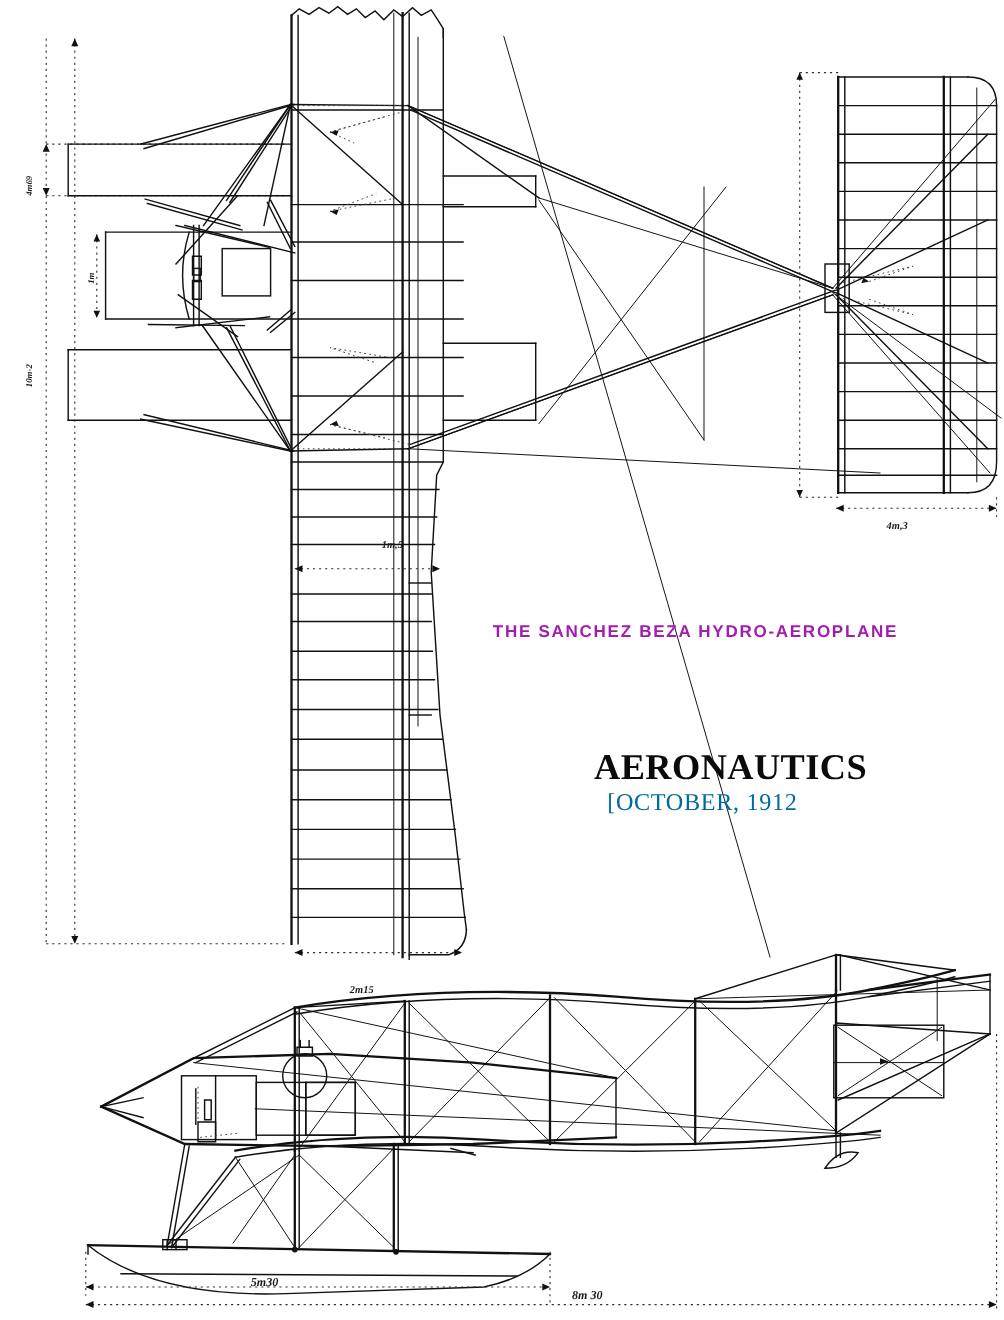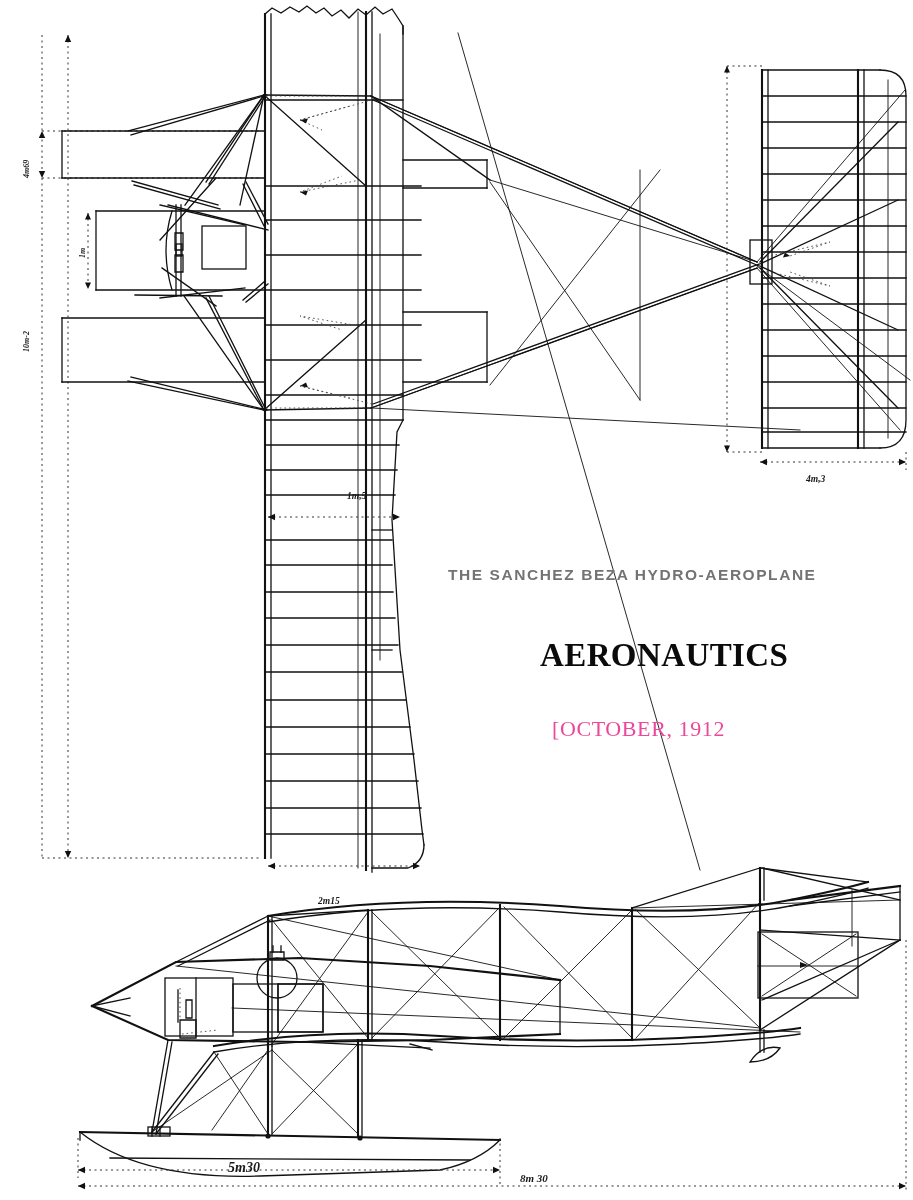--- a/index.html
+++ b/index.html
@@ -31,44 +31,44 @@
   }
   .cap-title {
     position: absolute;
     left: 448px;
     top: 566px;
     width: 460px;
     font-family: "Liberation Sans", sans-serif;
     font-weight: bold;
     font-size: 15.5px;
     letter-spacing: 1.55px;
-    color: #737373;
+    color: #a21caf;
     white-space: nowrap;
   }
   .mag-title {
     position: absolute;
     left: 540px;
-    top: 637px;
+    top: 680px;
     width: 300px;
     font-family: "Liberation Serif", serif;
     font-weight: bold;
     font-size: 33px;
     letter-spacing: 0.4px;
     color: #0b0b0b;
     white-space: nowrap;
   }
   .mag-date {
     position: absolute;
     left: 552px;
     top: 716px;
     width: 300px;
     font-family: "Liberation Serif", serif;
     font-size: 22px;
     letter-spacing: 0.6px;
-    color: #ec4899;
+    color: #0369a1;
     white-space: nowrap;
   }
   .dim-label {
     position: absolute;
     font-family: "Liberation Serif", serif;
     font-weight: bold;
     font-size: 9.5px;
     color: #1a1a1a;
     white-space: nowrap;
     font-style: italic;
@@ -454,17 +454,17 @@
   <div class="dim-label dim-rot dim-tiny" style="left:22px; top:352px;">10m-2</div>
 
   <div class="dim-label dim-rot dim-tiny" style="left:78px; top:258px;">1m</div>
 
   <div class="dim-label" style="left:312px; top:491px;margin-left:35px;">1m,5</div>
 
   <div class="dim-label" style="left:318px; top:896px;">2m15</div>
 
   <div class="dim-label" style="left:806px; top:474px;">4m,3</div>
 
-  <div class="dim-label" style="left:228px; top:1160px; font-size:14px;">5m30</div>
+  <div class="dim-label" style="left:228px; top:1160px; font-size:11px;">5m30</div>
 
   <div class="dim-label" style="left:520px; top:1172px; font-size:11px;">8m 30</div>
 
 </div>
 
 </body></html>

